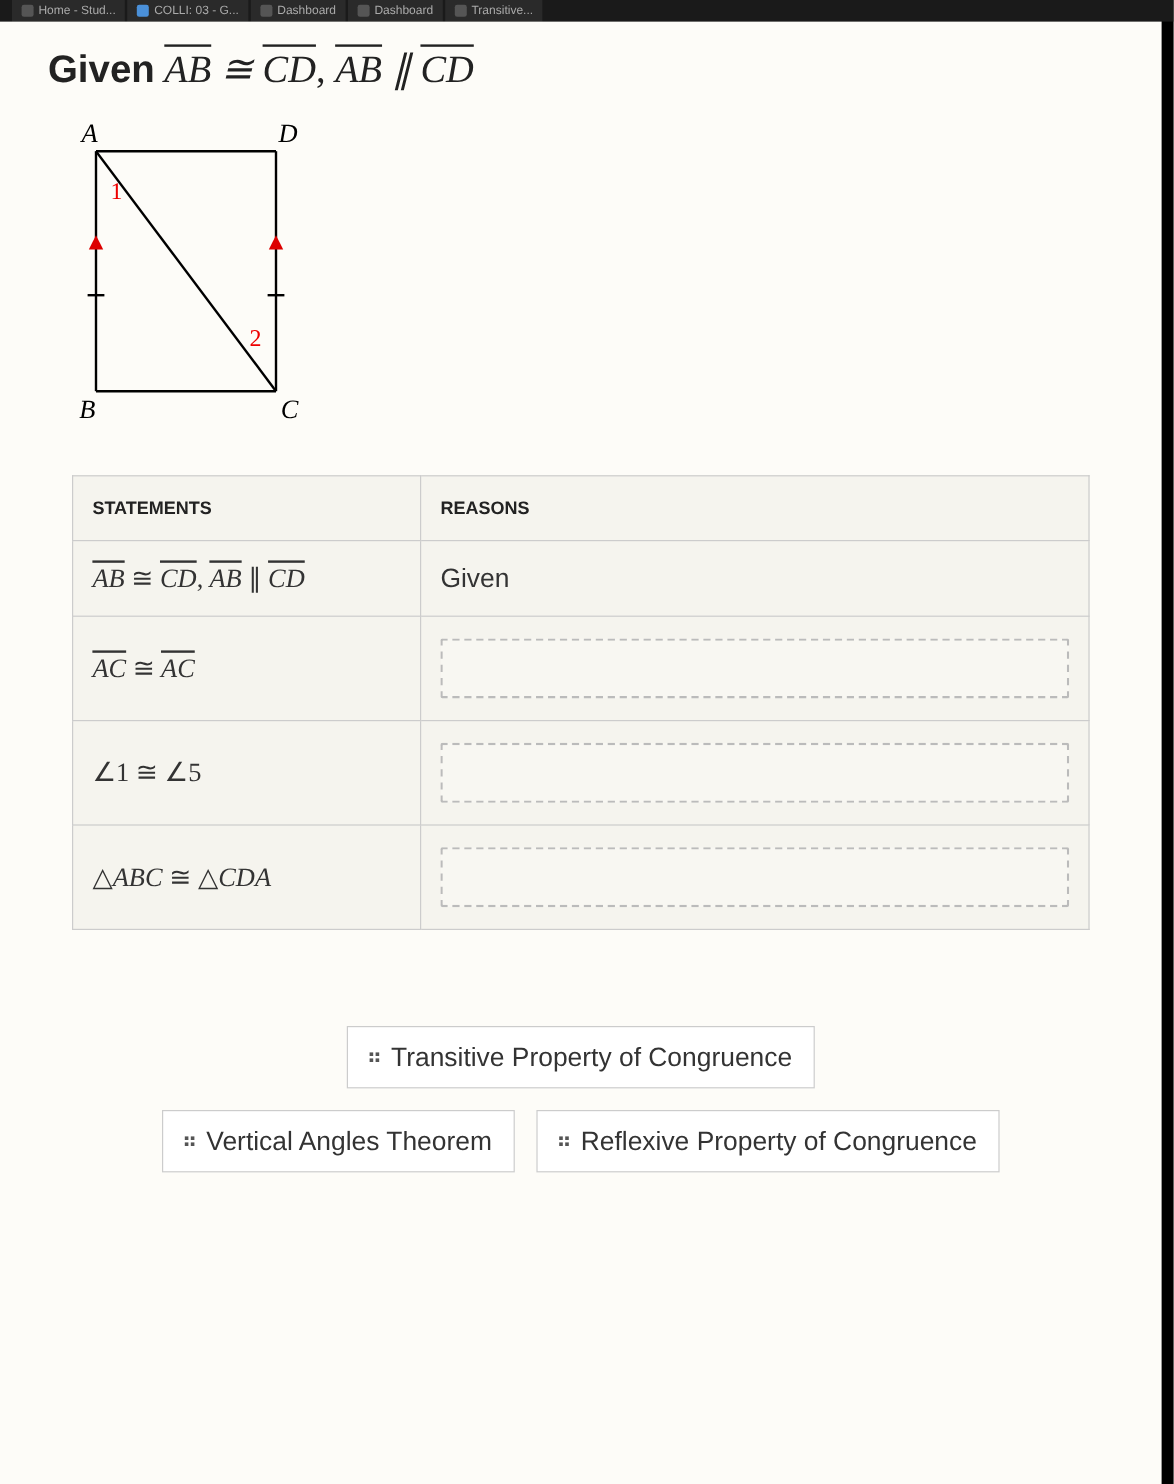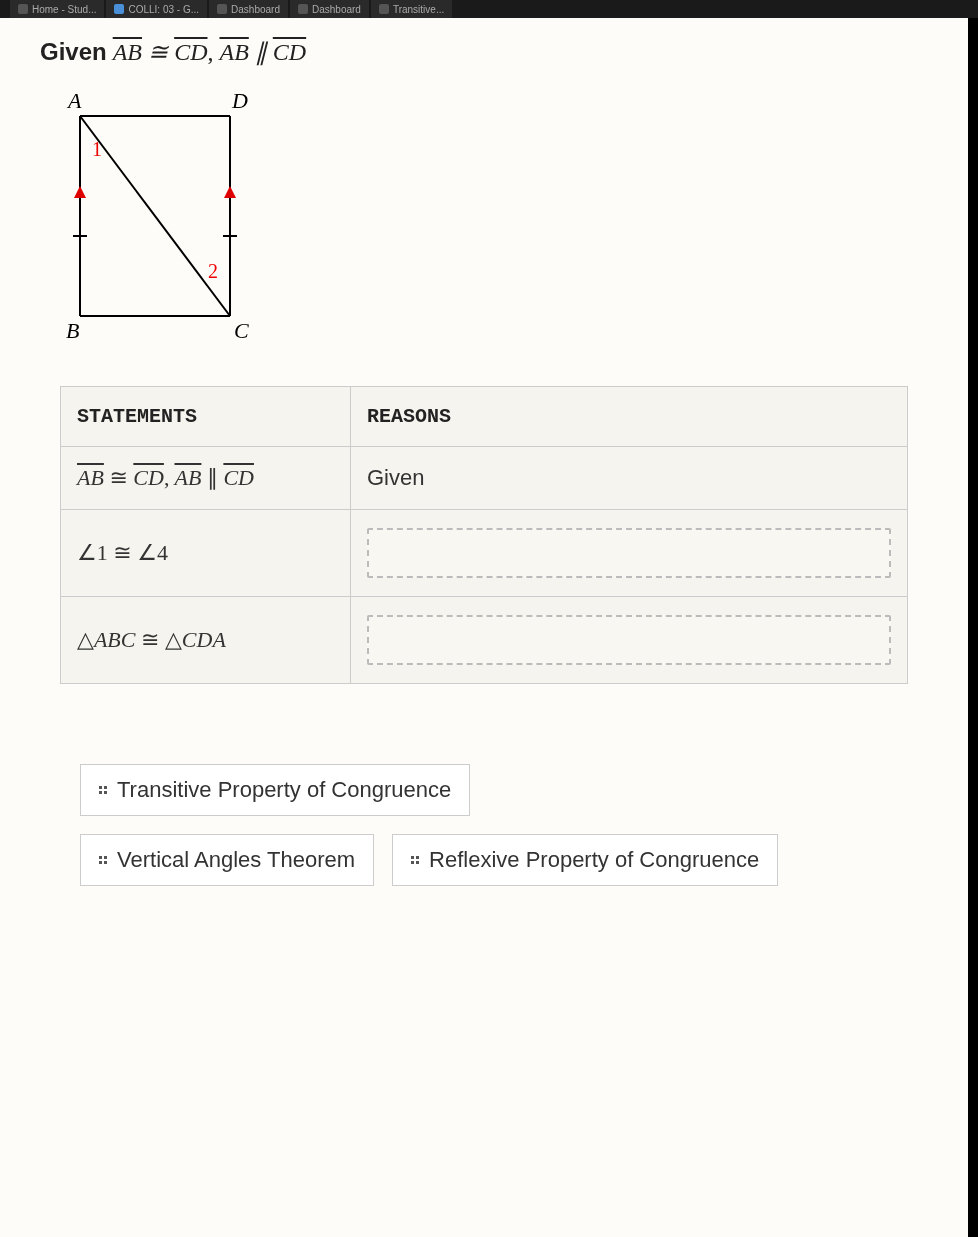--- a/index.html
+++ b/index.html
@@ -41,21 +41,21 @@
     .tab-icon.blue { background: #4a90d9; }
     .content {
       background: #fdfcf8;
       margin-left: 0;
       margin-right: 10px;
       height: 1219px;
       padding: 20px 40px;
       position: relative;
     }
     .given-line, .prove-line {
-      font-size: 24px;
+      font-size: 32px;
       color: #222;
       margin-bottom: 12px;
       font-family: Georgia, serif;
     }
     .given-line strong, .prove-line strong { font-weight: bold; font-family: -apple-system, Arial, sans-serif; }
     .math-i { font-style: italic; font-family: Georgia, serif; }
     .overline { text-decoration: overline; text-decoration-thickness: 2px; }
     .diagram {
       margin: 20px 0 40px 20px;
       position: relative;
@@ -74,22 +74,22 @@
     }
     .proof-table th, .proof-table td {
       border: 1px solid #ccc;
       padding: 18px 16px;
       text-align: left;
       vertical-align: middle;
       font-size: 22px;
     }
     .proof-table th {
       font-weight: bold;
-      font-size: 20px;
-      font-family: Liberation Mono, monospace;
+      font-size: 15px;
+      font-family: Liberation Sans, sans-serif;
       color: #222;
       margin-left: 36px;
     }
     .proof-table td.statement { font-family: Georgia, serif; font-style: italic; color: #333; width: 290px; }
     .proof-table td.reason { font-family: -apple-system, Arial, sans-serif; color: #333; }
     .dropzone {
       border: 2px dashed #bbb;
       height: 50px;
       border-radius: 2px;
       background: #f8f7f2;
@@ -117,21 +117,21 @@
     .drag-handle {
       display: inline-grid;
       grid-template-columns: 3px 3px;
       grid-template-rows: 3px 3px;
       gap: 2px;
     }
     .drag-handle span {
       width: 3px; height: 3px; background: #555; display: block;
     }
     .nonitalic { font-style: normal; }
-    .tile-row { display: flex; gap: 18px; justify-content: flex-start; width: 100%; }
+    .tile-row { display: flex; gap: 18px; justify-content: center; width: 100%; }
   </style>
 </head>
 <body>
 
 <div class="browser-tabs">
   <div class="tab">
       <span class="tab-icon"></span>
       <span>Home - Stud...</span>
     </div>
   <div class="tab">
@@ -193,21 +193,27 @@
         <th>STATEMENTS</th>
         <th>REASONS</th>
       </tr>
     </thead>
     <tbody>
       <tr>
         <td class="statement"><span class="overline">AB</span> <span class="nonitalic">≅</span> <span class="overline">CD</span><span class="nonitalic">,</span> <span class="overline">AB</span> <span class="nonitalic">∥</span> <span class="overline">CD</span></td>
         <td class="reason">Given</td>
       </tr>
       <tr>
-        <td class="statement"><span class="nonitalic">∠1 ≅ ∠4</span></td>
+        <td class="statement"><span class="overline">AC</span> <span class="nonitalic">≅</span> <span class="overline">AC</span></td>
+        <td class="reason">
+            <div class="dropzone"></div>
+          </td>
+      </tr>
+      <tr>
+        <td class="statement"><span class="nonitalic">∠1 ≅ ∠5</span></td>
         <td class="reason">
             <div class="dropzone"></div>
           </td>
       </tr>
       <tr>
         <td class="statement"><span class="nonitalic">△</span>ABC <span class="nonitalic">≅ △</span>CDA</td>
         <td class="reason">
             <div class="dropzone"></div>
           </td>
       </tr>

